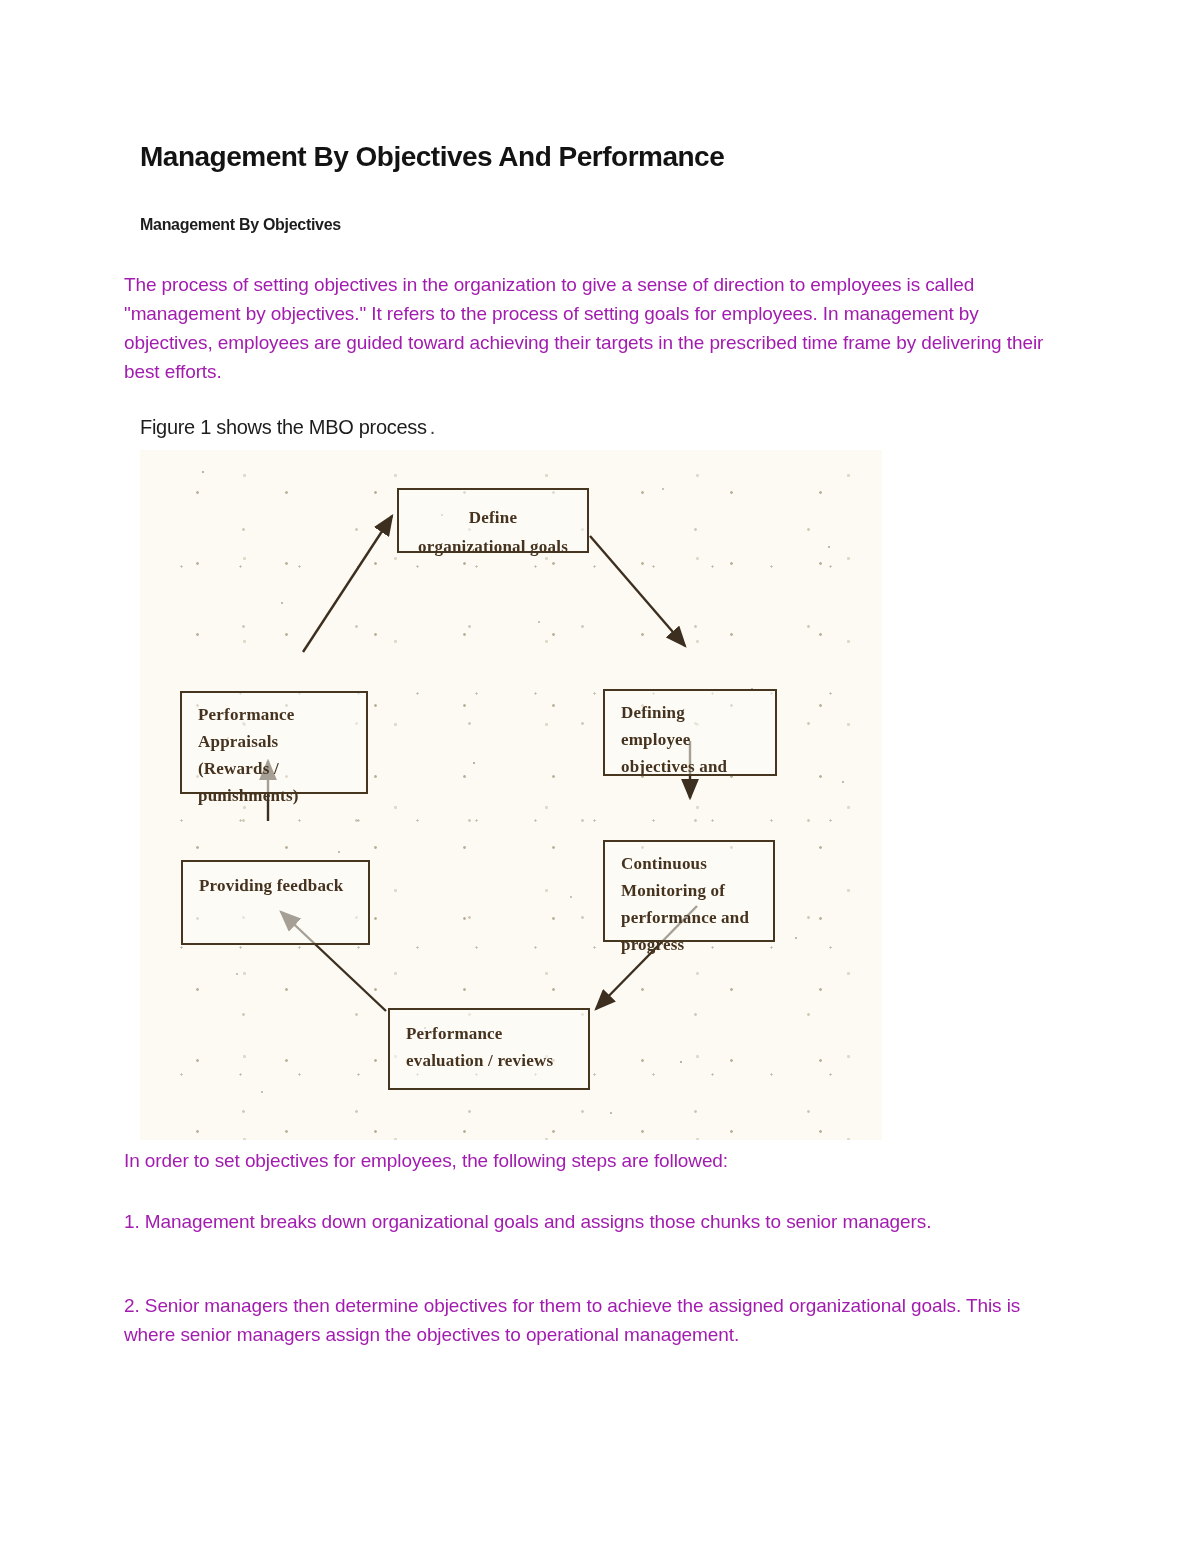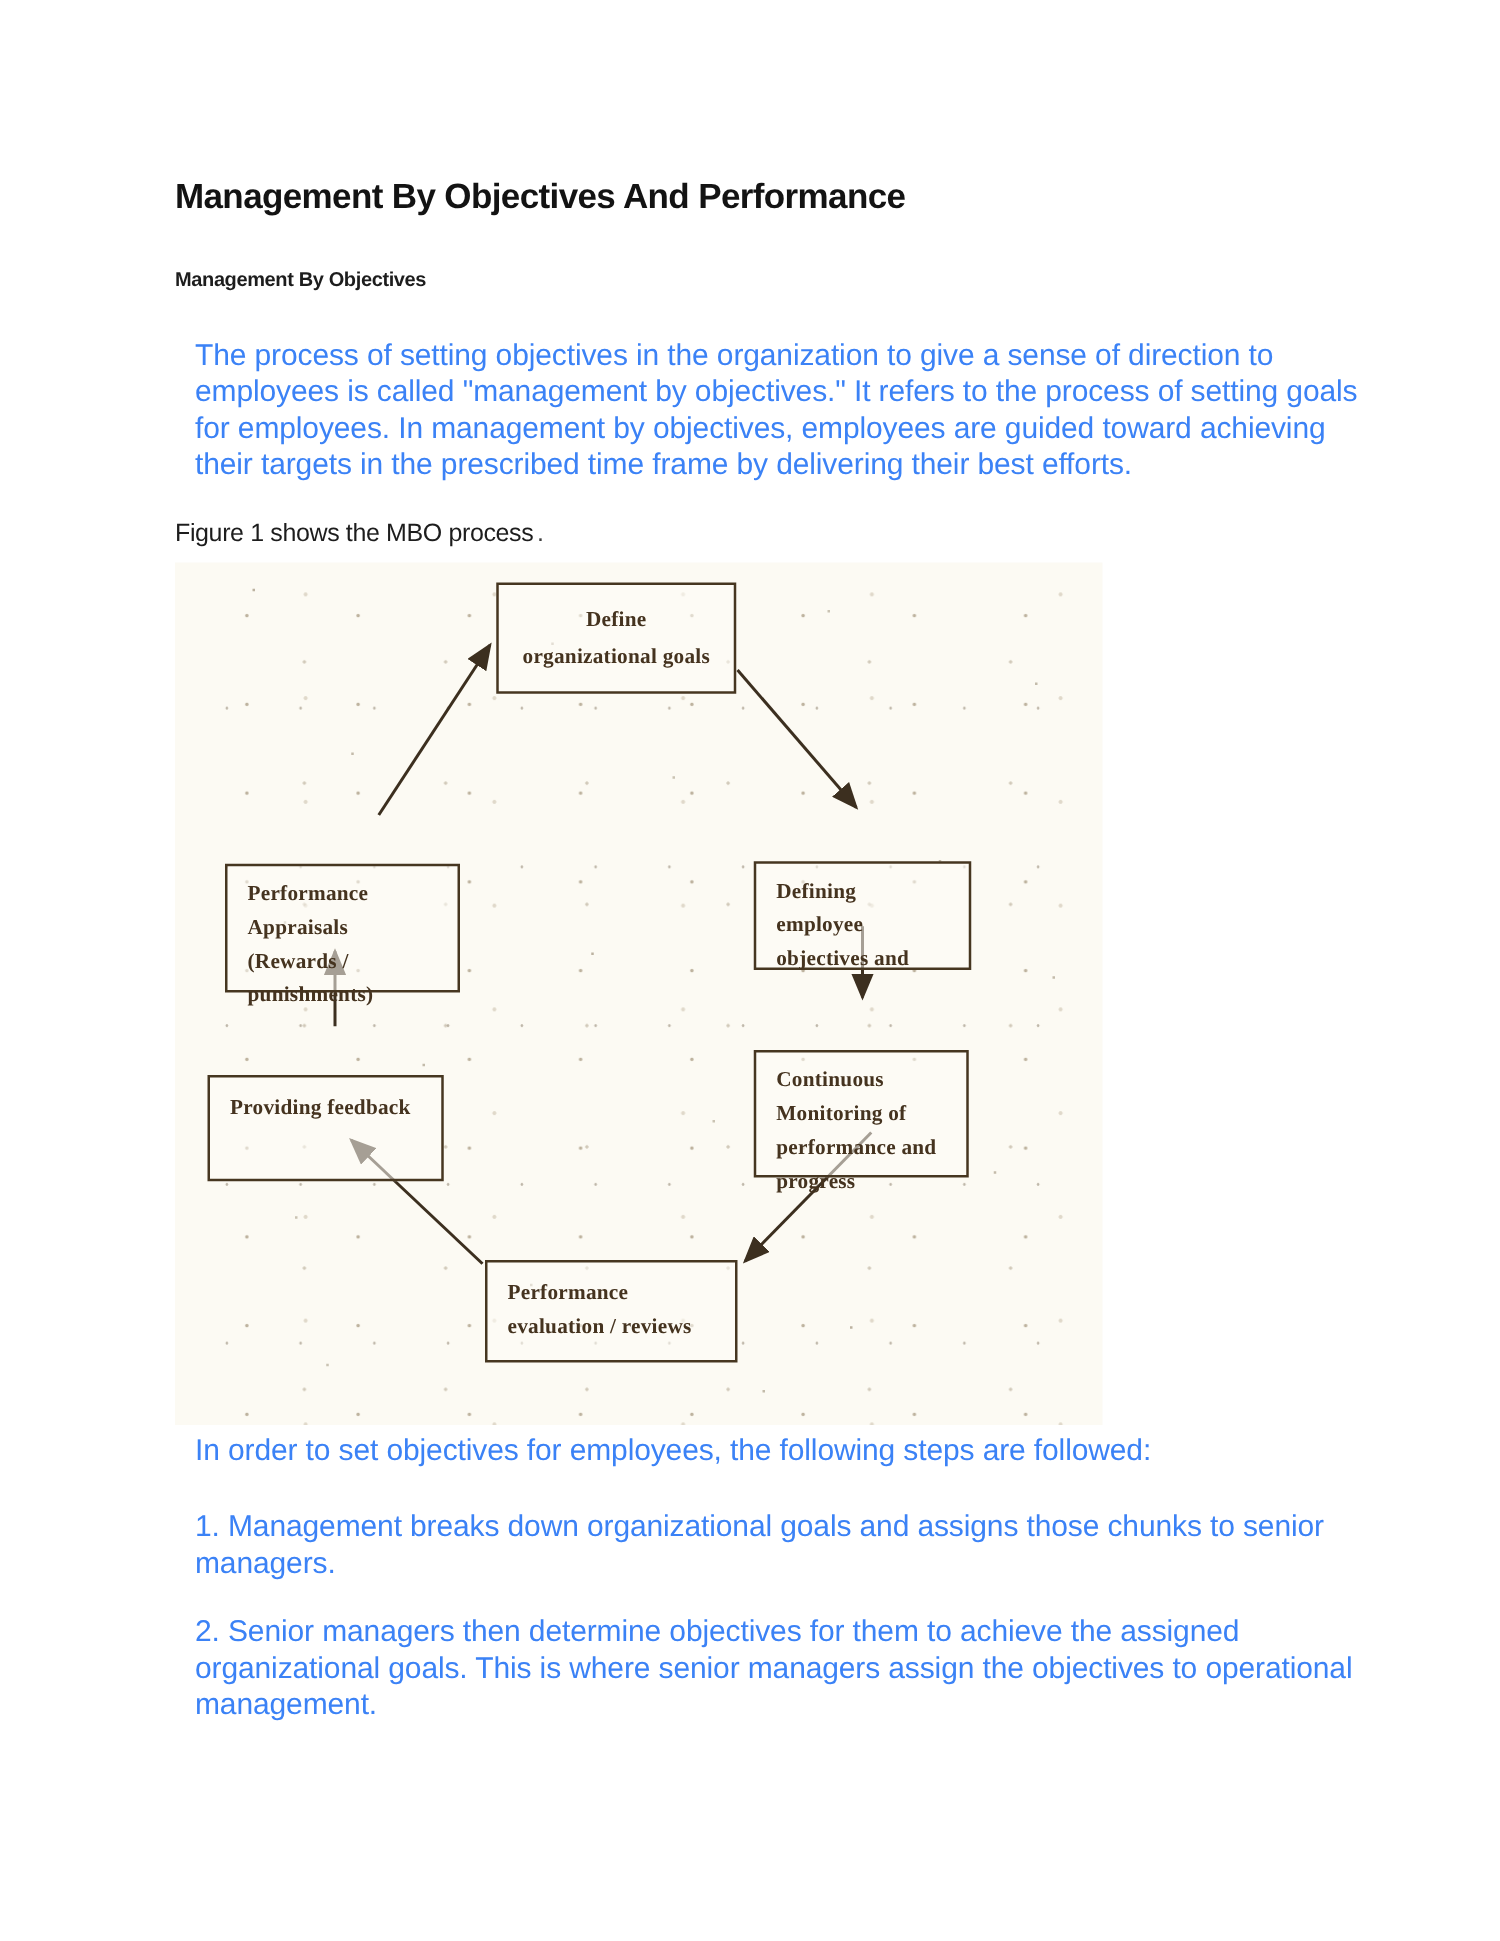--- a/index.html
+++ b/index.html
@@ -15,24 +15,24 @@
     position:absolute; left:140px; top:141px;
     font-size:28px; font-weight:700; letter-spacing:-0.5px;
     color:#131313;
   }
   .section-heading {
     position:absolute; left:140px; top:216px;
     font-size:16px; font-weight:700; letter-spacing:-0.3px;
     color:#1d1d1d;
   }
   .body-par {
-    position:absolute; left:156px;
+    position:absolute; left:124px;
     width:945px;
-    font-size:24px; line-height:29px; letter-spacing:-0.1px;
-    color:#3b82f6;
+    font-size:19px; line-height:29px; letter-spacing:-0.1px;
+    color:#a21caf;
   }
   .intro { top:270px; }
   .figure-caption {
     position:absolute; left:140px; top:416px;
     font-size:20px; color:#1d1d1d; letter-spacing:-0.3px;
   }
   .figure-caption .cap-bold { font-weight:400; }
   .figure-caption .cap-period { font-weight:400; color:#3e3e3e; margin-left:3px; }
 
   
@@ -67,25 +67,25 @@
     border:2px solid #463620;
     color:#45331f;
     font-family:"Liberation Serif", serif;
     font-weight:700;
     font-size:17px; line-height:27px; letter-spacing:0.2px;
     white-space:pre-line;
     background:rgba(253,252,246,0.55);
   }
   .node-left   { padding:8px 8px 0 16px; text-align:left;margin-top:37px; }
   .node-center { padding:13px 6px 0 6px; text-align:center; line-height:29px; }
-  .n-define     { left:257px; top:16px;  width:192px; height:89px;  }
+  .n-define     { left:257px; top:38px;  width:192px; height:65px;  }
   .n-employee   { left:463px; top:202px; width:174px; height:87px;  }
   .n-monitoring { left:463px; top:353px; width:172px; height:102px; }
   .n-evaluation { left:248px; top:521px; width:202px; height:82px;  padding-top:10px; }
-  .n-feedback   { left:26px;  top:373px; width:189px; height:85px;  padding-top:10px; }
+  .n-feedback   { left:41px;  top:373px; width:189px; height:85px;  padding-top:10px; }
   .n-appraisals { left:40px;  top:204px; width:188px; height:103px; }
 
   .steps-intro { top:1146px; }
   .step-1 { top:1207px; }
   .step-2 { top:1291px; }
 </style>
 </head>
 <body>
 
 <div class="page">

